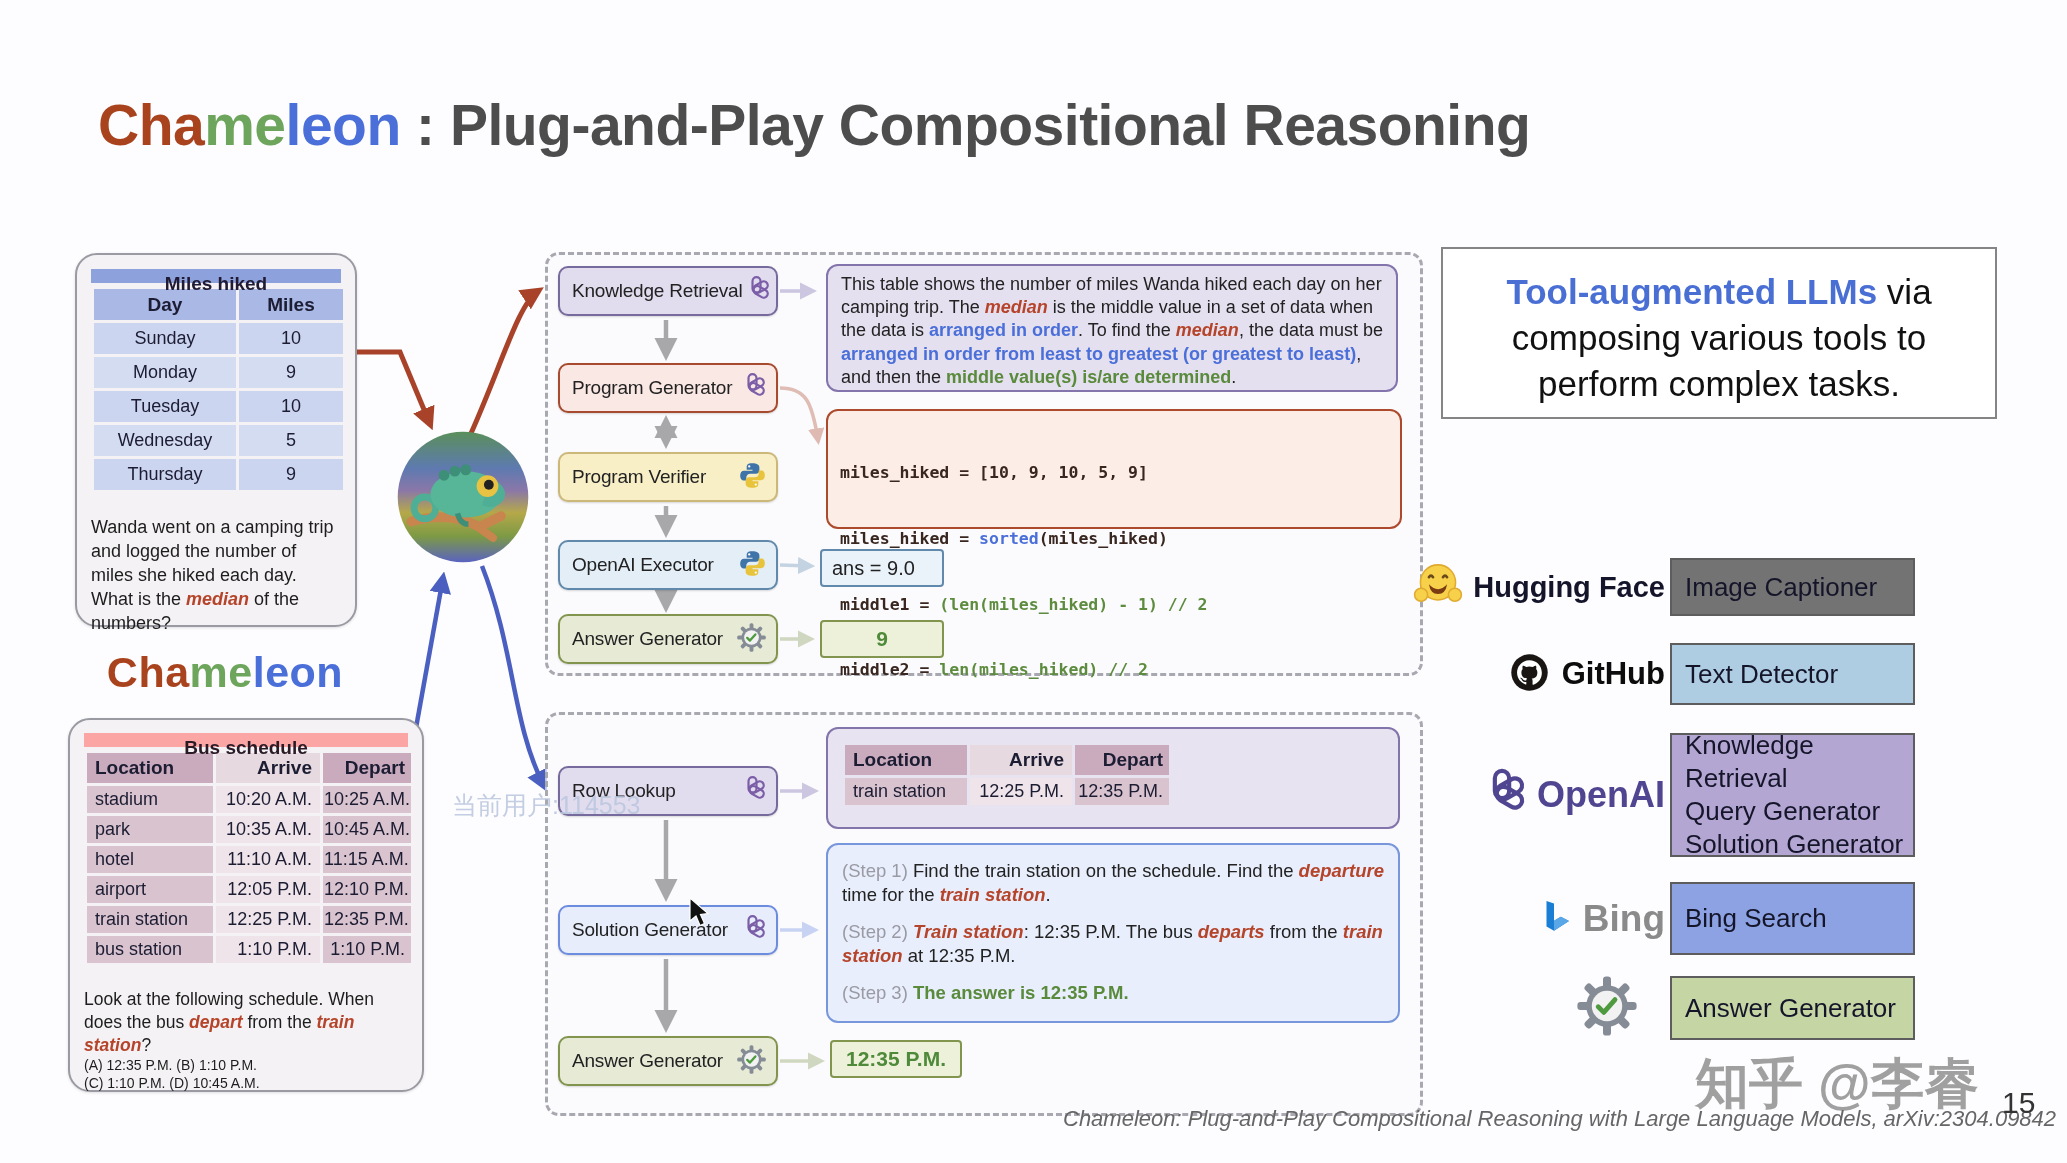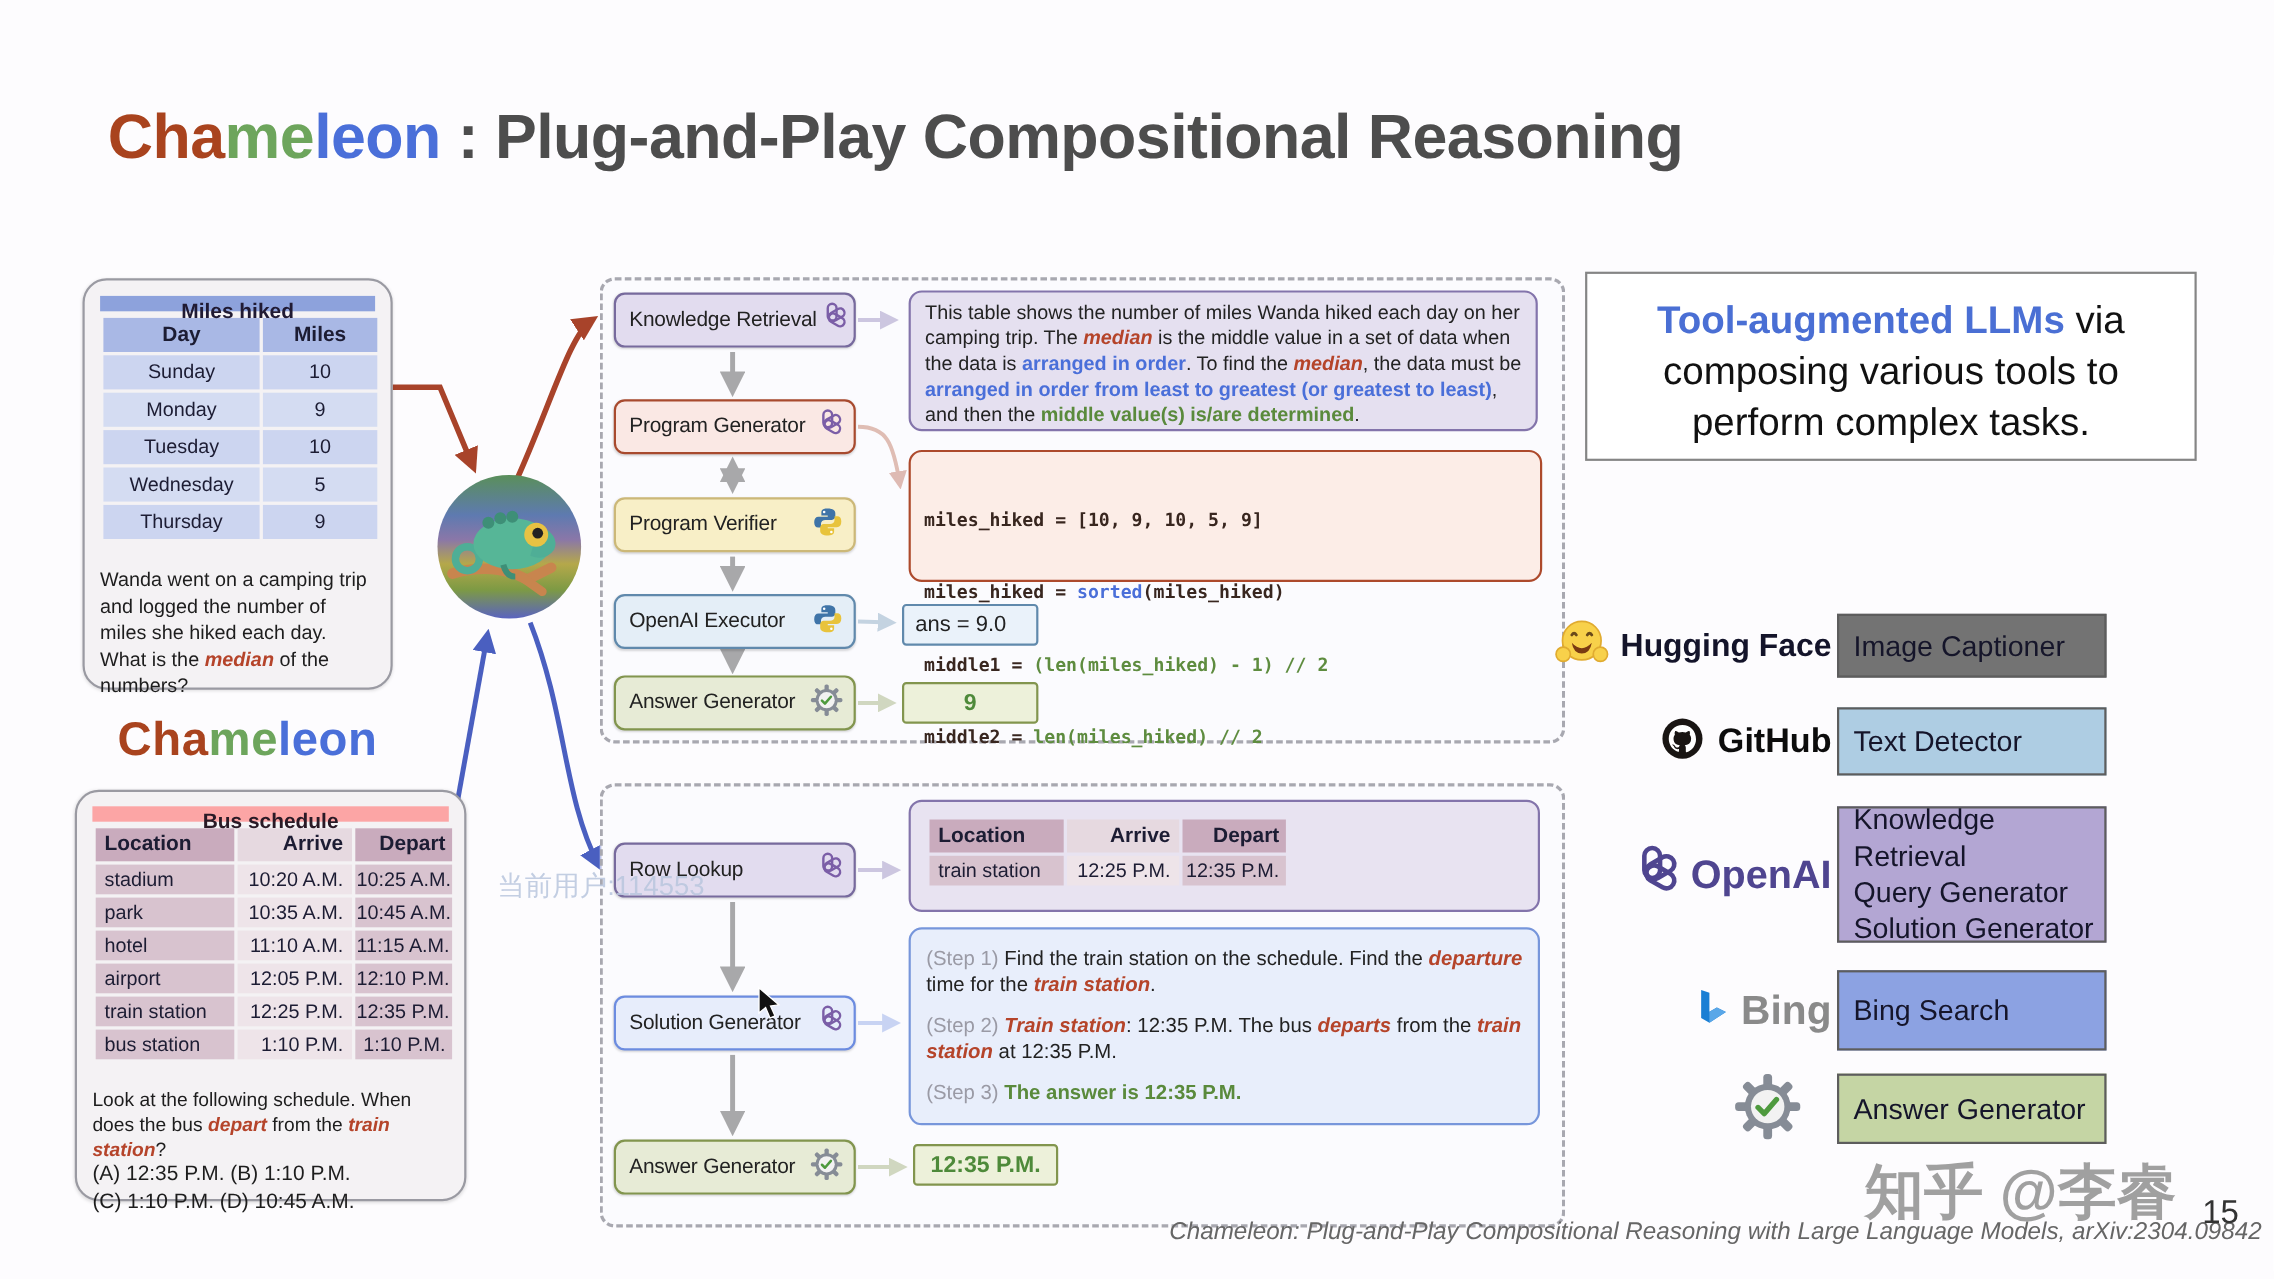--- a/index.html
+++ b/index.html
@@ -32,21 +32,21 @@
   .ptable th:nth-child(1){background:#c9abbd;text-align:left;padding-left:8px;margin-top:36px;}
   .ptable th:nth-child(2){background:#e6d9e0;text-align:right;padding-right:8px;}
   .ptable th:nth-child(3){background:#c9abbd;text-align:right;padding-right:6px;}
   .ptable td:nth-child(1){background:#d8c3cf;text-align:left;padding-left:8px;}
   .ptable td:nth-child(2){background:#eee4e9;text-align:right;padding-right:8px;}
   .ptable td:nth-child(3){background:#d8c3cf;text-align:right;padding-right:6px;}
   .ptable th{height:28px;} .ptable td{height:25px;font-size:17.5px;}
 
   .card-question{margin-top:22px;font-size:18px;line-height:1.34;color:#1d1d1d;}
   #bus-card .card-question{font-size:17.5px;line-height:1.3;}
-  .opt-line{font-size:19px;line-height:1.3;color:#1d1d1d;}
+  .opt-line{font-size:14px;line-height:1.3;color:#1d1d1d;}
 
   .em-red{color:#b5442a;font-style:italic;font-weight:bold;}
   .em-blue{color:#4a6fd9;font-weight:bold;}
   .em-green{color:#5a8a3c;font-weight:bold;}
   .em-headline{color:#4a6fd4;font-weight:bold;}
   .seg-gray{color:#9a9aa5;}
   .code-blue{color:#4a6fd9;}
   .code-green{color:#5e8c3f;}
 
   

